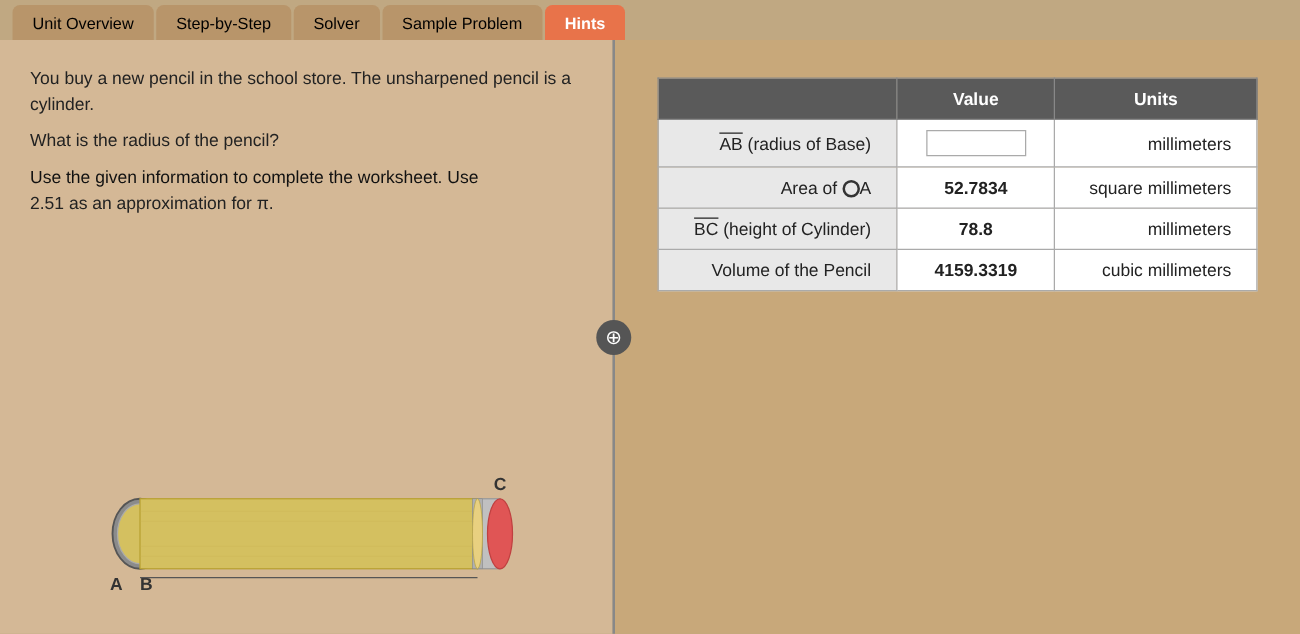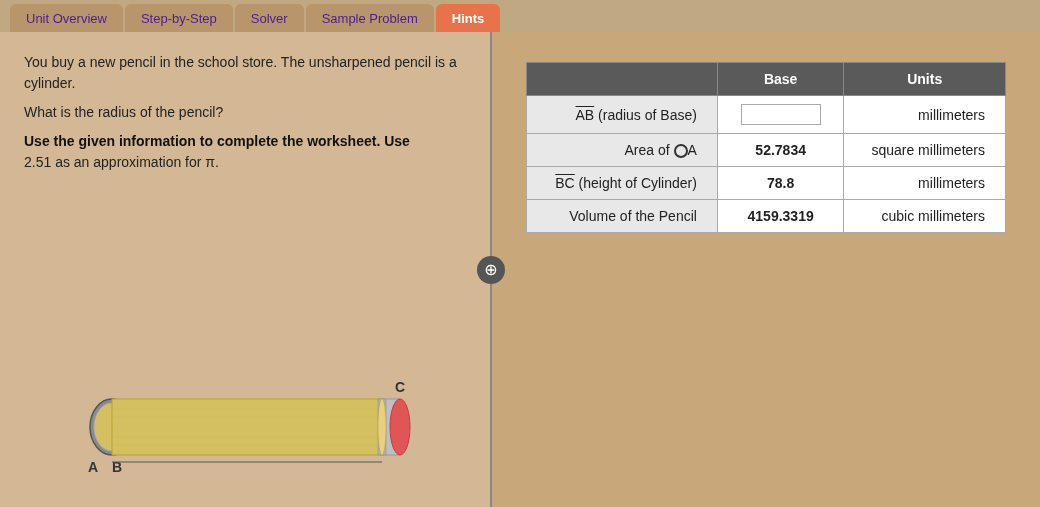--- a/index.html
+++ b/index.html
@@ -26,21 +26,21 @@
       height: 32px;
       background: transparent;
     }
 
     .nav-tab {
       padding: 5px 16px;
       font-size: 13px;
       border-radius: 6px 6px 0 0;
       cursor: pointer;
       background: #b8956a;
-      color: #4c1d95;
+      color: #000000;
       border: none;
       height: 28px;
       display: flex;
       align-items: center;
     }
 
     .nav-tab.active {
       background: #e8734a;
       color: white;
       font-weight: bold;
@@ -76,21 +76,21 @@
       color: #222;
       line-height: 1.5;
       margin-bottom: 10px;
     }
 
     .problem-text p {
       margin-bottom: 8px;
     }
 
     .highlight-bold {
-      font-weight: bold;
+      font-weight: normal;
       color: #111;
     }
 
     
     .pencil-container {
       position: absolute;
       bottom: 20px;
       left: 40px;
       width: 400px;
       height: 160px;
@@ -233,21 +233,21 @@
 
   <div class="divider">
     <div class="divider-btn">⊕</div>
   </div>
 
   <div class="right-panel">
     <table class="data-table">
       <thead>
         <tr>
           <th></th>
-          <th>Base</th>
+          <th>Value</th>
           <th>Units</th>
         </tr>
       </thead>
       <tbody>
 
         <tr>
           <td class="row-label">
             <span class="overline">AB</span> (radius of Base)
           </td>
           <td class="value">

